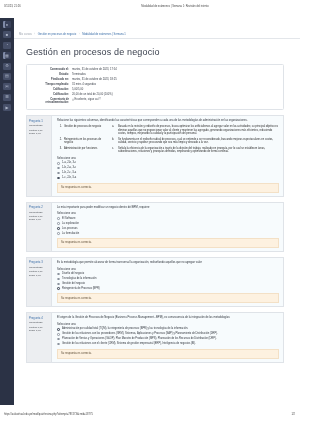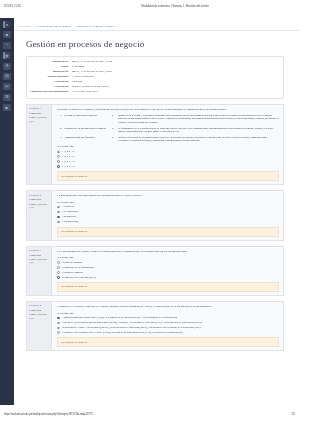--- a/index.html
+++ b/index.html
@@ -37,23 +37,22 @@
   .rail-icon {
     width:8px; height:7px; border-radius:1.2px;
     background:#464f68;
     display:flex; align-items:center; justify-content:center;
     font-size:4px; color:#aeb6c9; line-height:1;
   }
   .rail-icon.sel { background:#39415a; box-shadow:inset 2px 0 0 #7f8aa8; }
 
   
   .content {
-    position:absolute; left:14px; top:9px; width:286px; height:387px;
+    position:absolute; left:14px; top:17px; width:286px; height:387px;
     background:#fff;
-    font-family:Liberation Serif, serif;
   }
 
   
   .crumbbar {
     height:9px; border-bottom:.5px solid #e3e6ea;
     display:flex; align-items:center; gap:2.5px;
     padding-left:5px; font-size:2.7px;
   }
   .crumb { color:#3b6ea8; }
   .crumb.muted { color:#9aa2ad; }

